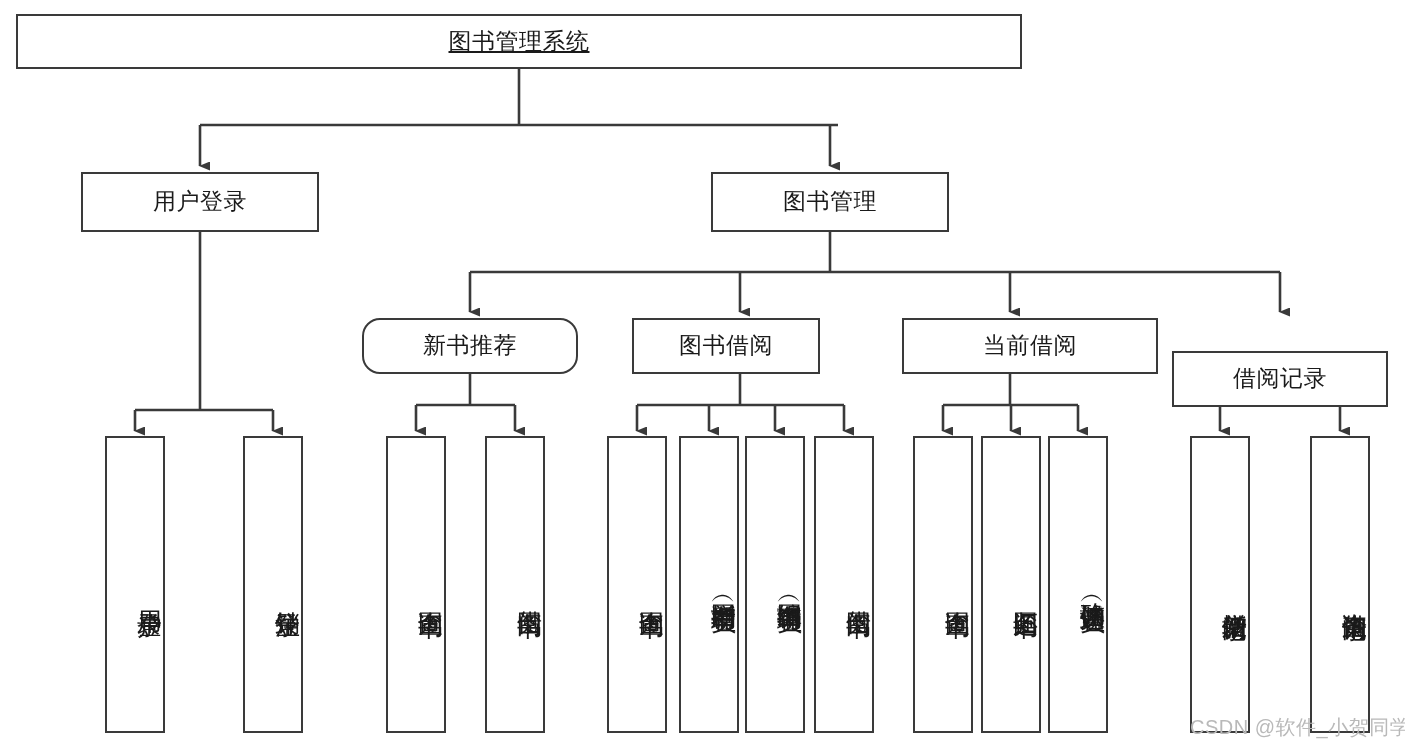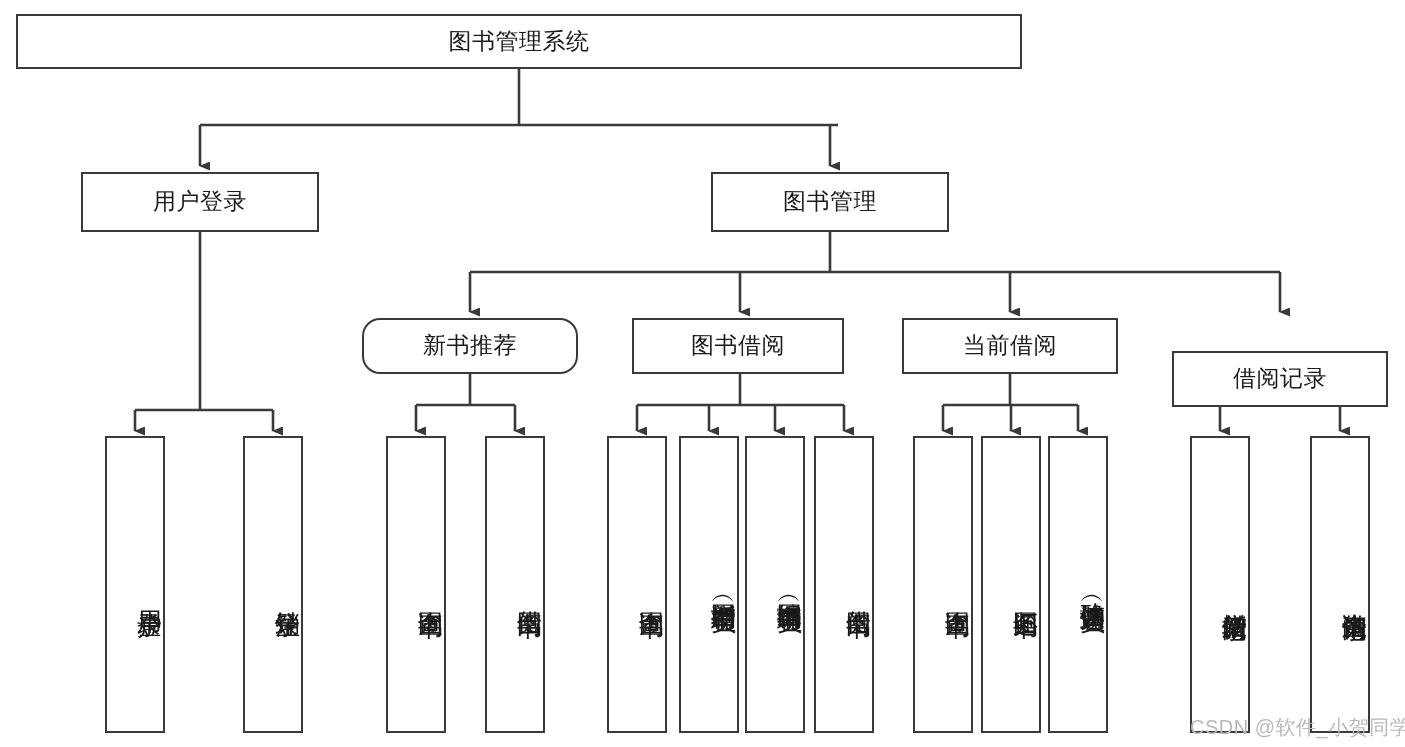--- a/index.html
+++ b/index.html
@@ -112,38 +112,38 @@
       <path d="M1011,405 L1011,431" marker-end="url(#arrow)"></path>
       <path d="M1078,405 L1078,431" marker-end="url(#arrow)"></path>
 
       <path d="M1280,374 L1280,405"></path>
       <path d="M1220,405 L1340,405"></path>
       <path d="M1220,405 L1220,431" marker-end="url(#arrow)"></path>
       <path d="M1340,405 L1340,431" marker-end="url(#arrow)"></path>
     </g>
   </svg>
 
-  <div class="node h" style="left:16px; top:14px; width:1006px; height:55px;">
+  <div class="node h" style="left:16px; top:14px; width:1006px; height:55px;text-decoration:underline;">
     <span>图书管理系统</span>
   </div>
 
   <div class="node h" style="left:81px; top:172px; width:238px; height:60px;">
     <span>用户登录</span>
   </div>
   <div class="node h" style="left:711px; top:172px; width:238px; height:60px;">
     <span>图书管理</span>
   </div>
 
   <div class="node h" style="left:362px; top:318px; width:216px; height:56px;border-radius:18px;">
     <span>新书推荐</span>
   </div>
-  <div class="node h" style="left:632px; top:318px; width:212px; height:56px;">
+  <div class="node h" style="left:632px; top:318px; width:188px; height:56px;">
     <span>图书借阅</span>
   </div>
-  <div class="node h" style="left:902px; top:318px; width:216px; height:56px;">
+  <div class="node h" style="left:902px; top:318px; width:256px; height:56px;">
     <span>当前借阅</span>
   </div>
   <div class="node h" style="left:1172px; top:318px; width:216px; height:56px;margin-top:33px;">
     <span>借阅记录</span>
   </div>
 
   <div class="node v" style="left:105px; top:436px; width:60px; height:297px;">
     <span class="vtext">用户登录</span>
   </div>
   <div class="node v" style="left:243px; top:436px; width:60px; height:297px;">

